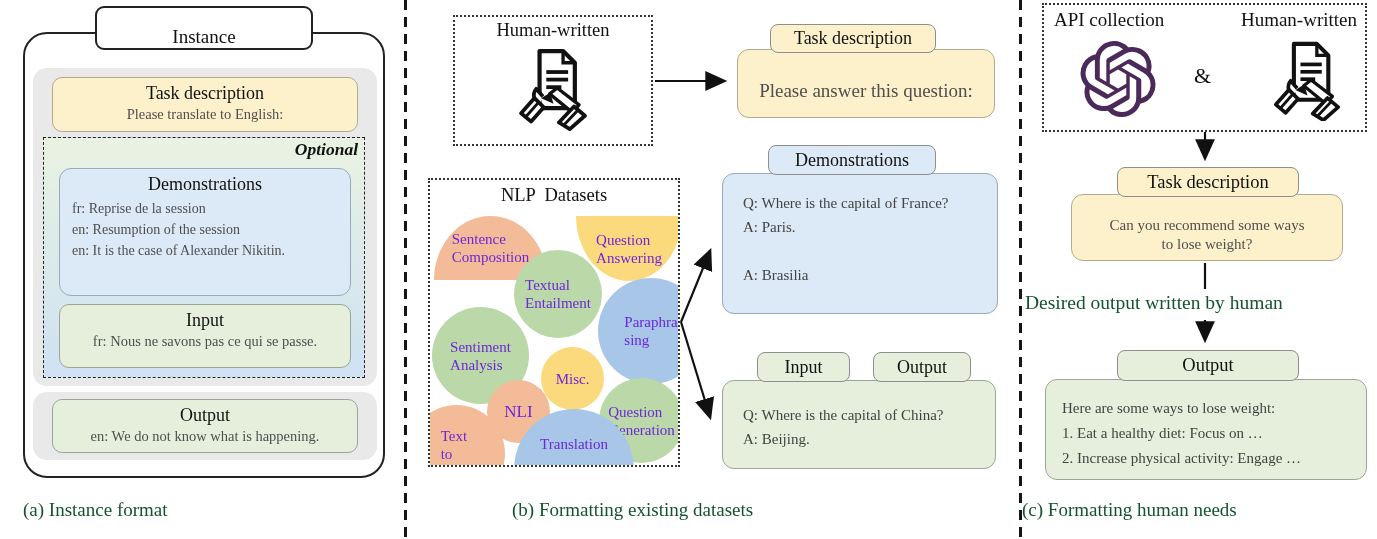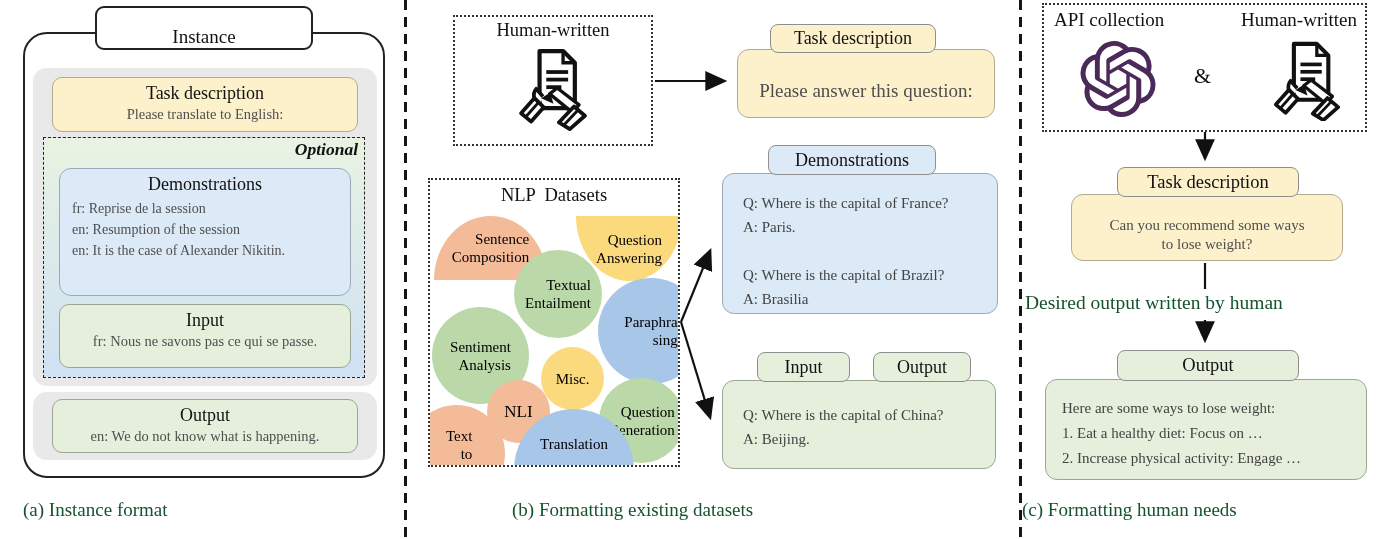--- a/index.html
+++ b/index.html
@@ -28,22 +28,22 @@
   .instanceA{left:95px;top:6px;width:218px;height:44px;border:2.5px solid #222;border-radius:9px;
              position:absolute;background:#fff;box-sizing:border-box;z-index:3;
              display:flex;align-items:flex-end;justify-content:center;font-size:19px;}
   .optionalA{left:43px;top:137px;width:322px;height:241px;position:absolute;z-index:1;
              background:linear-gradient(180deg,#eaf3e2 0%,#dcebea 45%,#cfe1f3 100%);}
   .optional-lbl{position:absolute;right:6px;top:1px;font-weight:bold;font-style:italic;font-size:17.5px;z-index:2;}
   .demo-lines{font-size:14px;color:#4f4f4f;line-height:21px;padding-left:12px;margin-top:2px;}
   
   .nlpbox{left:428px;top:178px;width:252px;height:289px;position:absolute;overflow:hidden;z-index:1;}
   .nlp-title{position:absolute;top:5px;left:0;right:0;text-align:center;font-size:18.5px;white-space:pre;z-index:2;}
-  .bubble{position:absolute;display:flex;align-items:center;justify-content:center;text-align:right;
-          font-size:15px;color:#000000;line-height:18px;white-space:pre-line;}
+  .bubble{position:absolute;display:flex;align-items:center;justify-content:center;text-align:left;
+          font-size:15px;color:#6d28d9;line-height:18px;white-space:pre-line;}
   .bub-salmon{background:#f3bb98;} .bub-yellow{background:#fbd97d;}
   .bub-green{background:#bad8a8;}  .bub-blue{background:#a7c6e8;}
   .circle{border-radius:50%;}
   .dome{border-radius:100% 100% 0 0 / 200% 200% 0 0;}
   .bowl{border-radius:0 0 100% 100% / 0 0 200% 200%;}
   .lines-block{font-size:15px;color:#434343;}
   .lines-block .line{line-height:24px;min-height:24px;}
   .overlay{position:absolute;left:0;top:0;width:1377px;height:539px;z-index:4;pointer-events:none;}
   .toplabel{font-size:19px;}
 </style>
@@ -151,21 +151,20 @@
     <div class="bubble bub-blue circle" style="left:84px;top:229px;width:120px;height:120px;align-items:flex-start;padding-top:26px;box-sizing:border-box;">Translation</div>
   </div>
 
   <div class="tab fill-blue" style="left:768px;top:145px;width:168px;height:30px;">
     <span>Demonstrations</span>
   </div>
   <div class="bigbox fill-blue lines-block" style="left:722px;top:173px;width:276px;height:141px;padding:17px 0 0 20px;">
     <div class="line">Q: Where is the capital of France?</div>
     <div class="line">A: Paris.</div>
     <div class="line"></div>
-    <div class="line">Q: Where is the capital of Brazil?</div>
     <div class="line">A: Brasilia</div>
   </div>
 
   <div class="tab fill-green" style="left:757px;top:352px;width:93px;height:30px;">
     <span>Input</span>
   </div>
   <div class="tab fill-green" style="left:873px;top:352px;width:98px;height:30px;">
     <span>Output</span>
   </div>
   <div class="bigbox fill-green lines-block" style="left:722px;top:380px;width:274px;height:89px;padding:22px 0 0 20px;">

